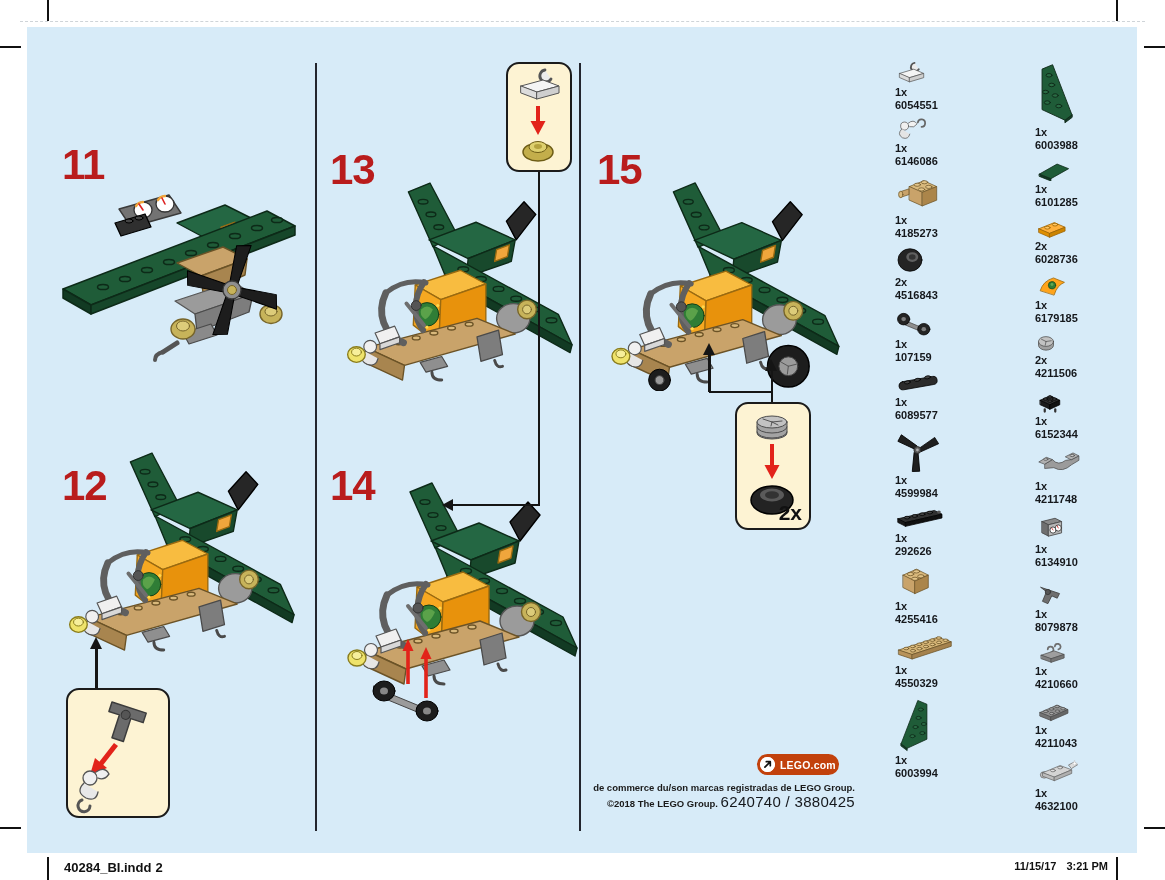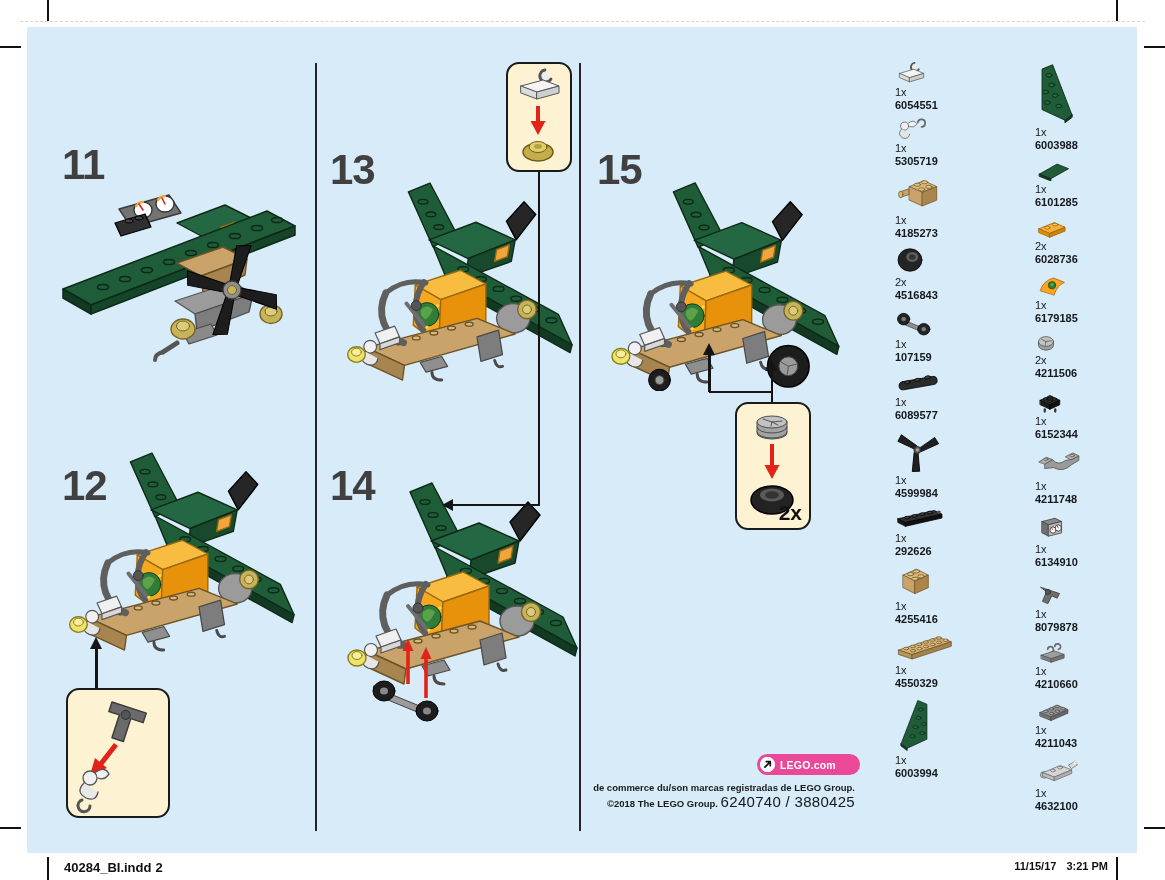--- a/index.html
+++ b/index.html
@@ -6,50 +6,50 @@
   html,body { background:#e9e9e9; }
   .page {
     position:relative; width:1165px; height:880px; background:#ffffff;
     font-family:"Liberation Sans", sans-serif; overflow:hidden; margin:0 auto;
   }
   .mark { position:absolute; background:#111; }
   .foldline { position:absolute; left:20px; top:21px; width:1125px; border-top:1px dashed #cfd4d8; }
   .panel { position:absolute; left:27px; top:27px; width:1110px; height:826px; background:#d7ebf8; }
   .vdivider { position:absolute; width:2px; background:#23252e; top:63px; height:768px; }
   .stepnum {
-    position:absolute; font-size:42px; font-weight:bold; color:#404040; letter-spacing:-1px;
+    position:absolute; font-size:42px; font-weight:bold; color:#b91c1c; letter-spacing:-1px;
   }
   .plane { position:absolute; }
   svg * { stroke-linejoin:round; stroke-linecap:round; }
   .callout {
     position:absolute; background:#fdf3d3; border:2.5px solid #1b1b1b; border-radius:13px;
   }
   .callout-count {
     position:absolute; right:7px; bottom:3px; font-size:21px; font-weight:bold; color:#111;
   }
   .cline { position:absolute; background:#151515; }
   .ah-up { position:absolute; width:0; height:0;
     border-left:6.5px solid transparent; border-right:6.5px solid transparent; border-bottom:12px solid #151515; }
   .ah-left { position:absolute; width:0; height:0;
     border-top:6px solid transparent; border-bottom:6px solid transparent; border-right:11px solid #151515; }
   .parts-col { position:absolute; display:flex; flex-direction:column; }
   #parts-col-1 { left:895px; top:60px; width:135px; gap:6px; }
   #parts-col-2 { left:1035px; top:60px; width:100px; gap:9px; }
   .part-icon { display:flex; align-items:flex-end; }
-  .part-qty { font-size:11px; font-weight:normal; color:#15181c; line-height:13px; margin-top:2px; }
+  .part-qty { font-size:11px; font-weight:bold; color:#15181c; line-height:13px; margin-top:2px; }
   .part-id  { font-size:11px; font-weight:bold; color:#15181c; line-height:13px; }
   .legal {
     position:absolute; left:560px; top:782px; width:295px; text-align:right;
     font-size:9.5px; line-height:11.5px; color:#1a1a1a; font-weight:bold;
   }
   .legal .itemnos { font-size:15px; font-weight:normal; letter-spacing:0.3px; color:#15181c; }
   .legal .cpy { margin-top:2px; }
   .badge {
-    position:absolute; left:757px; top:754px; height:21px; background:#ec4899; border-radius:11px;
-    display:flex; align-items:center; gap:5px; padding:0 24px 0 3px;
+    position:absolute; left:757px; top:754px; height:21px; background:#c2410c; border-radius:11px;
+    display:flex; align-items:center; gap:5px; padding:0 3px 0 3px;
   }
   .badge-circle { width:15px; height:15px; border-radius:50%; background:#fff;
     display:flex; align-items:center; justify-content:center; }
   .badge-label { color:#fff; font-size:10.5px; font-weight:bold; letter-spacing:0.2px; }
   .footer-left { position:absolute; left:64px; top:860px; font-size:13px; font-weight:bold; color:#111;
     display:flex; gap:4px;text-align:right; }
   .footer-right { position:absolute; right:57px; top:860px; font-size:11px; font-weight:bold; color:#111;
     display:flex; gap:10px; }
 </style>
 </head>
@@ -508,21 +508,21 @@
         <div class="part-qty">1x</div>
         <div class="part-id">6054551</div>
       </div>
       <div class="part">
         <div class="part-icon">
           <svg width="34" height="22">
             <use href="#sym-robot-arm-white"></use>
           </svg>
         </div>
         <div class="part-qty">1x</div>
-        <div class="part-id">5305719</div>
+        <div class="part-id">6146086</div>
       </div>
       <div class="part">
         <div class="part-icon">
           <svg width="46" height="38">
             <use href="#sym-brick-pin-tan"></use>
           </svg>
         </div>
         <div class="part-qty">1x</div>
         <div class="part-id">4185273</div>
       </div>

